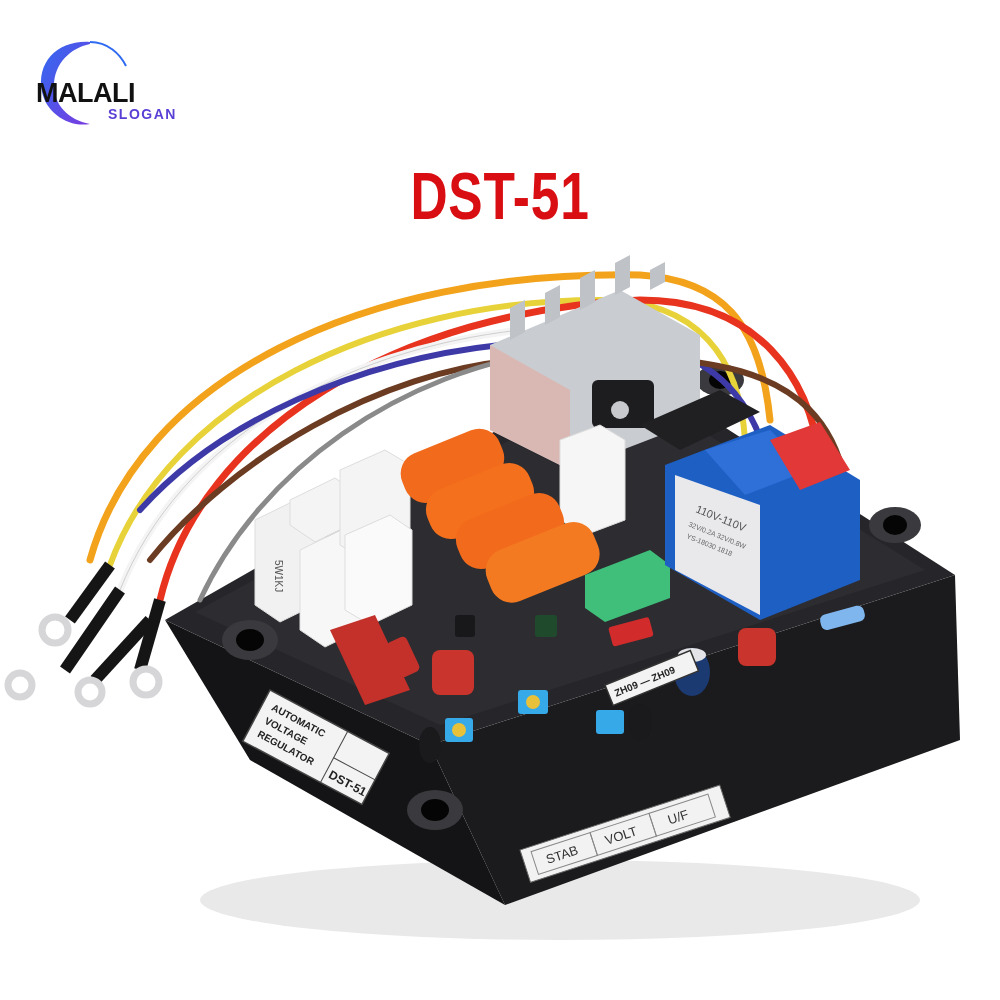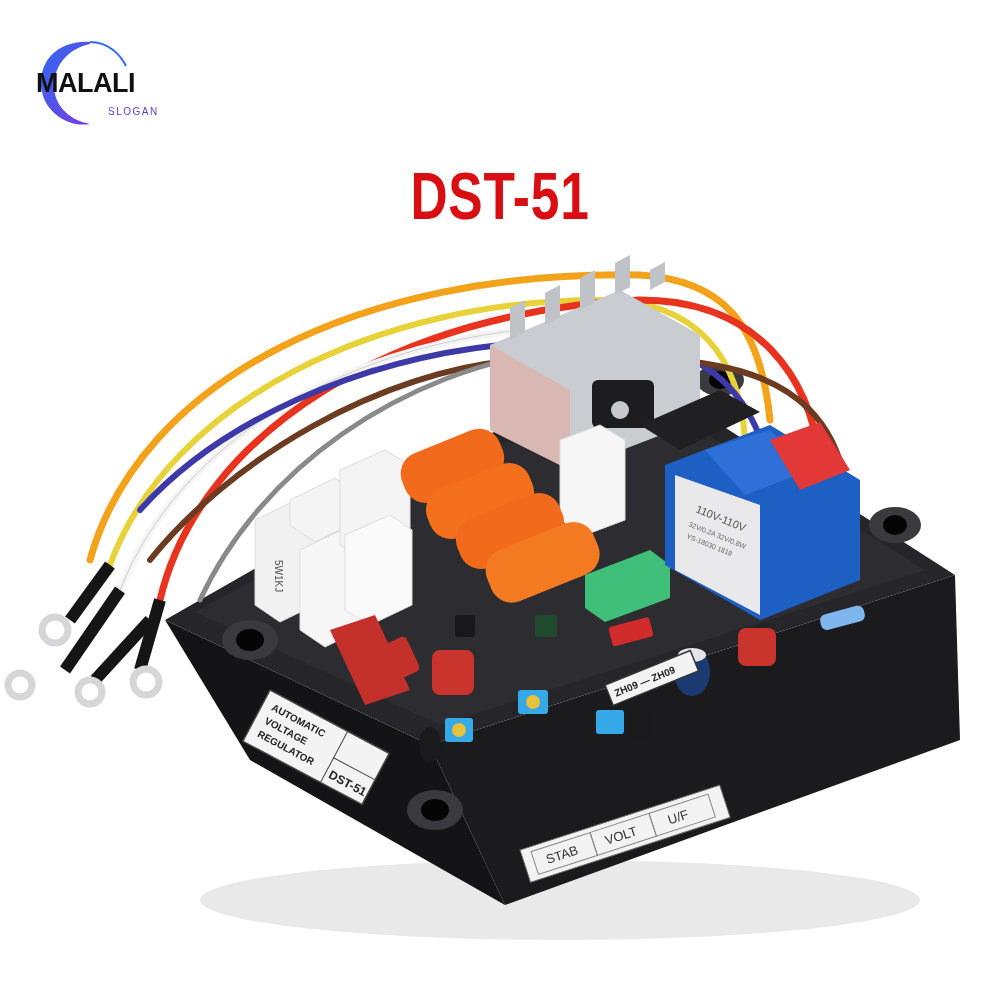--- a/index.html
+++ b/index.html
@@ -1,19 +1,19 @@
 <!DOCTYPE html>
 <html><head>
 <meta charset="utf-8">
 <style>
   html, body { margin:0; padding:0; background:#ffffff; }
   body { width:1000px; height:1000px; position:relative; overflow:hidden; font-family:"Liberation Sans", sans-serif; }
   .logo { position:absolute; left:28px; top:32px; width:160px; height:100px; }
-  .logo-text { position:absolute; left:8px; top:36px; font-family:"Liberation Sans", sans-serif; font-weight:bold; font-size:27px; color:#111; letter-spacing:-0.5px; }
-  .logo-slogan { position:absolute; left:80px; top:74px; font-family:"Liberation Sans", sans-serif; font-weight:normal; font-size:10px; color:#5a3fd6; letter-spacing:1.5px; }
+  .logo-text { position:absolute; left:8px; top:46px; font-family:"Liberation Sans", sans-serif; font-weight:bold; font-size:27px; color:#111; letter-spacing:-0.5px; }
+  .logo-slogan { position:absolute; left:80px; top:74px; font-family:"Liberation Sans", sans-serif; font-weight:bold; font-size:14px; color:#5a3fd6; letter-spacing:1.5px; }
   .title { position:absolute; left:0; width:1000px; top:158px; text-align:center; font-family:"Liberation Sans", sans-serif; font-weight:bold; font-size:66px; color:#d90e12; transform:scaleX(0.78); letter-spacing:1px; }
   .product { position:absolute; left:0; top:0; width:1000px; height:1000px; }
   .svgtext { font-family:"Liberation Sans", sans-serif; }
 </style>
 </head>
 <body>
 
 <div class="logo">
   <svg width="160" height="100" viewBox="0 0 160 100">
     <defs>

